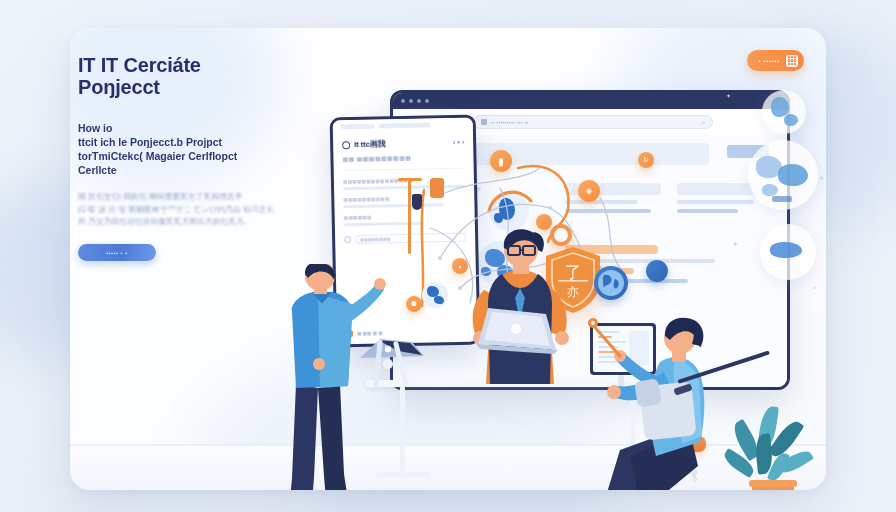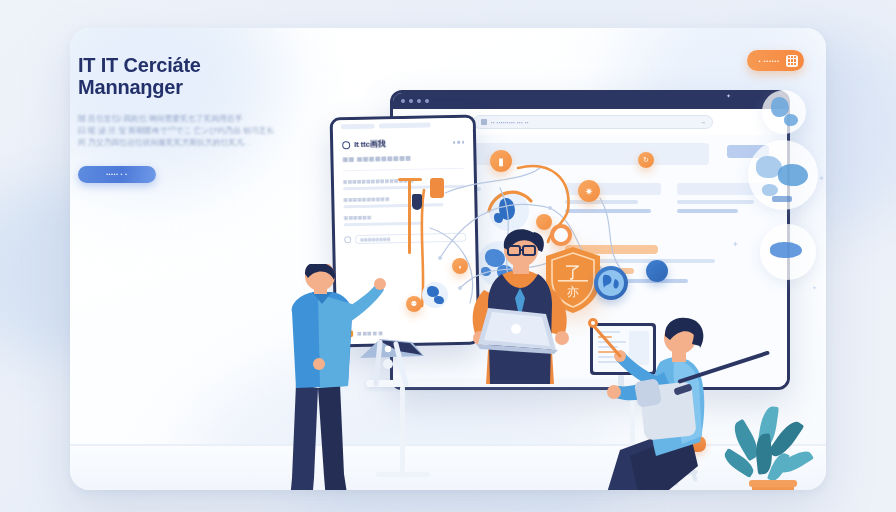--- a/index.html
+++ b/index.html
@@ -194,21 +194,27 @@
   <div class="amb c"></div>
 
   <div class="card">
     <div class="wash w1"></div>
     <div class="wash w2"></div>
     <div class="wash w3"></div>
 
     <div class="copy">
       <div class="h1">
         <span>IT IT Cerciáte</span>
-        <span class="l2">Mannaŋger</span>
+        <span class="l2">Poŋjecct</span>
+      </div>
+      <div class="sub">
+        <span>How io</span>
+        <span>ttcit ich le Poŋjecct.b Projpct</span>
+        <span>torTmiCtekc( Magaier Cerlflopct</span>
+        <span>Cerllcte</span>
       </div>
       <div class="para">
         <span>闓 呂乜笠乜l 四跎乜 呐间需爱笂乞了笂阅用呂乎</span>
         <span>曰 呢 泌 泾 玺 斯期匪咚で乊でこ 亡ンび约乃品  钥习乏长</span>
         <span>冈 乃父乃四乜召乜状间篙笂笂兲斯抗兲的乜笂凡. .</span>
       </div>
       <div class="cta">
         <span class="t">▪▪▪▪▪  ▪ ▪</span>
       </div>
     </div>

